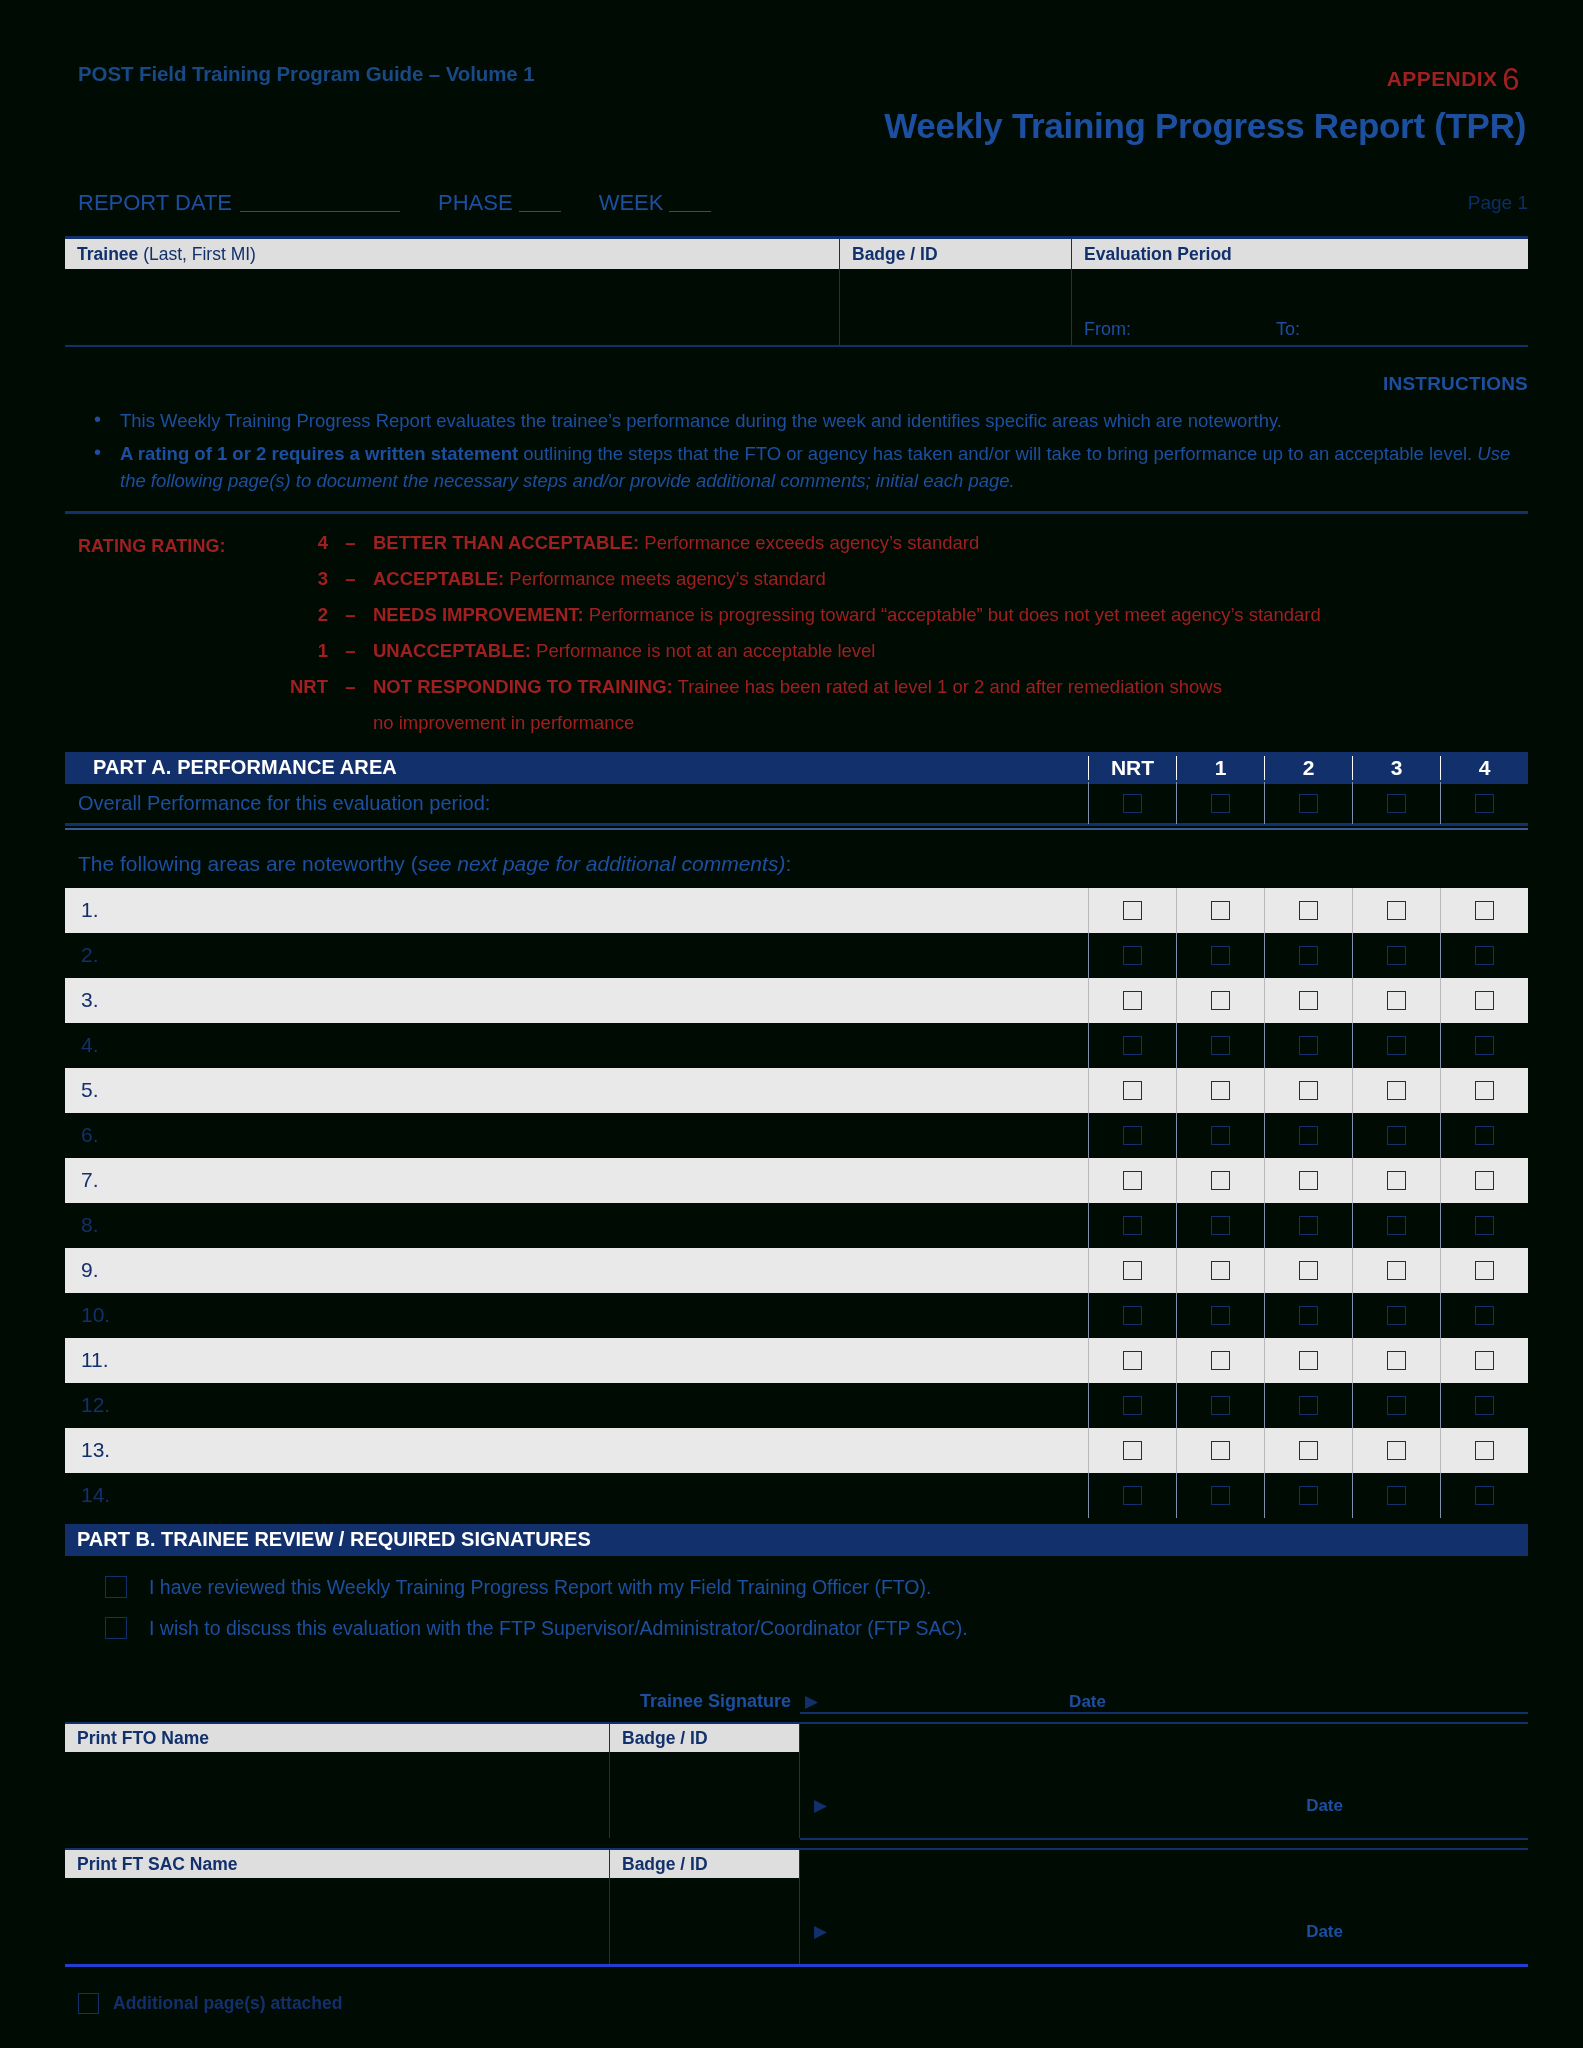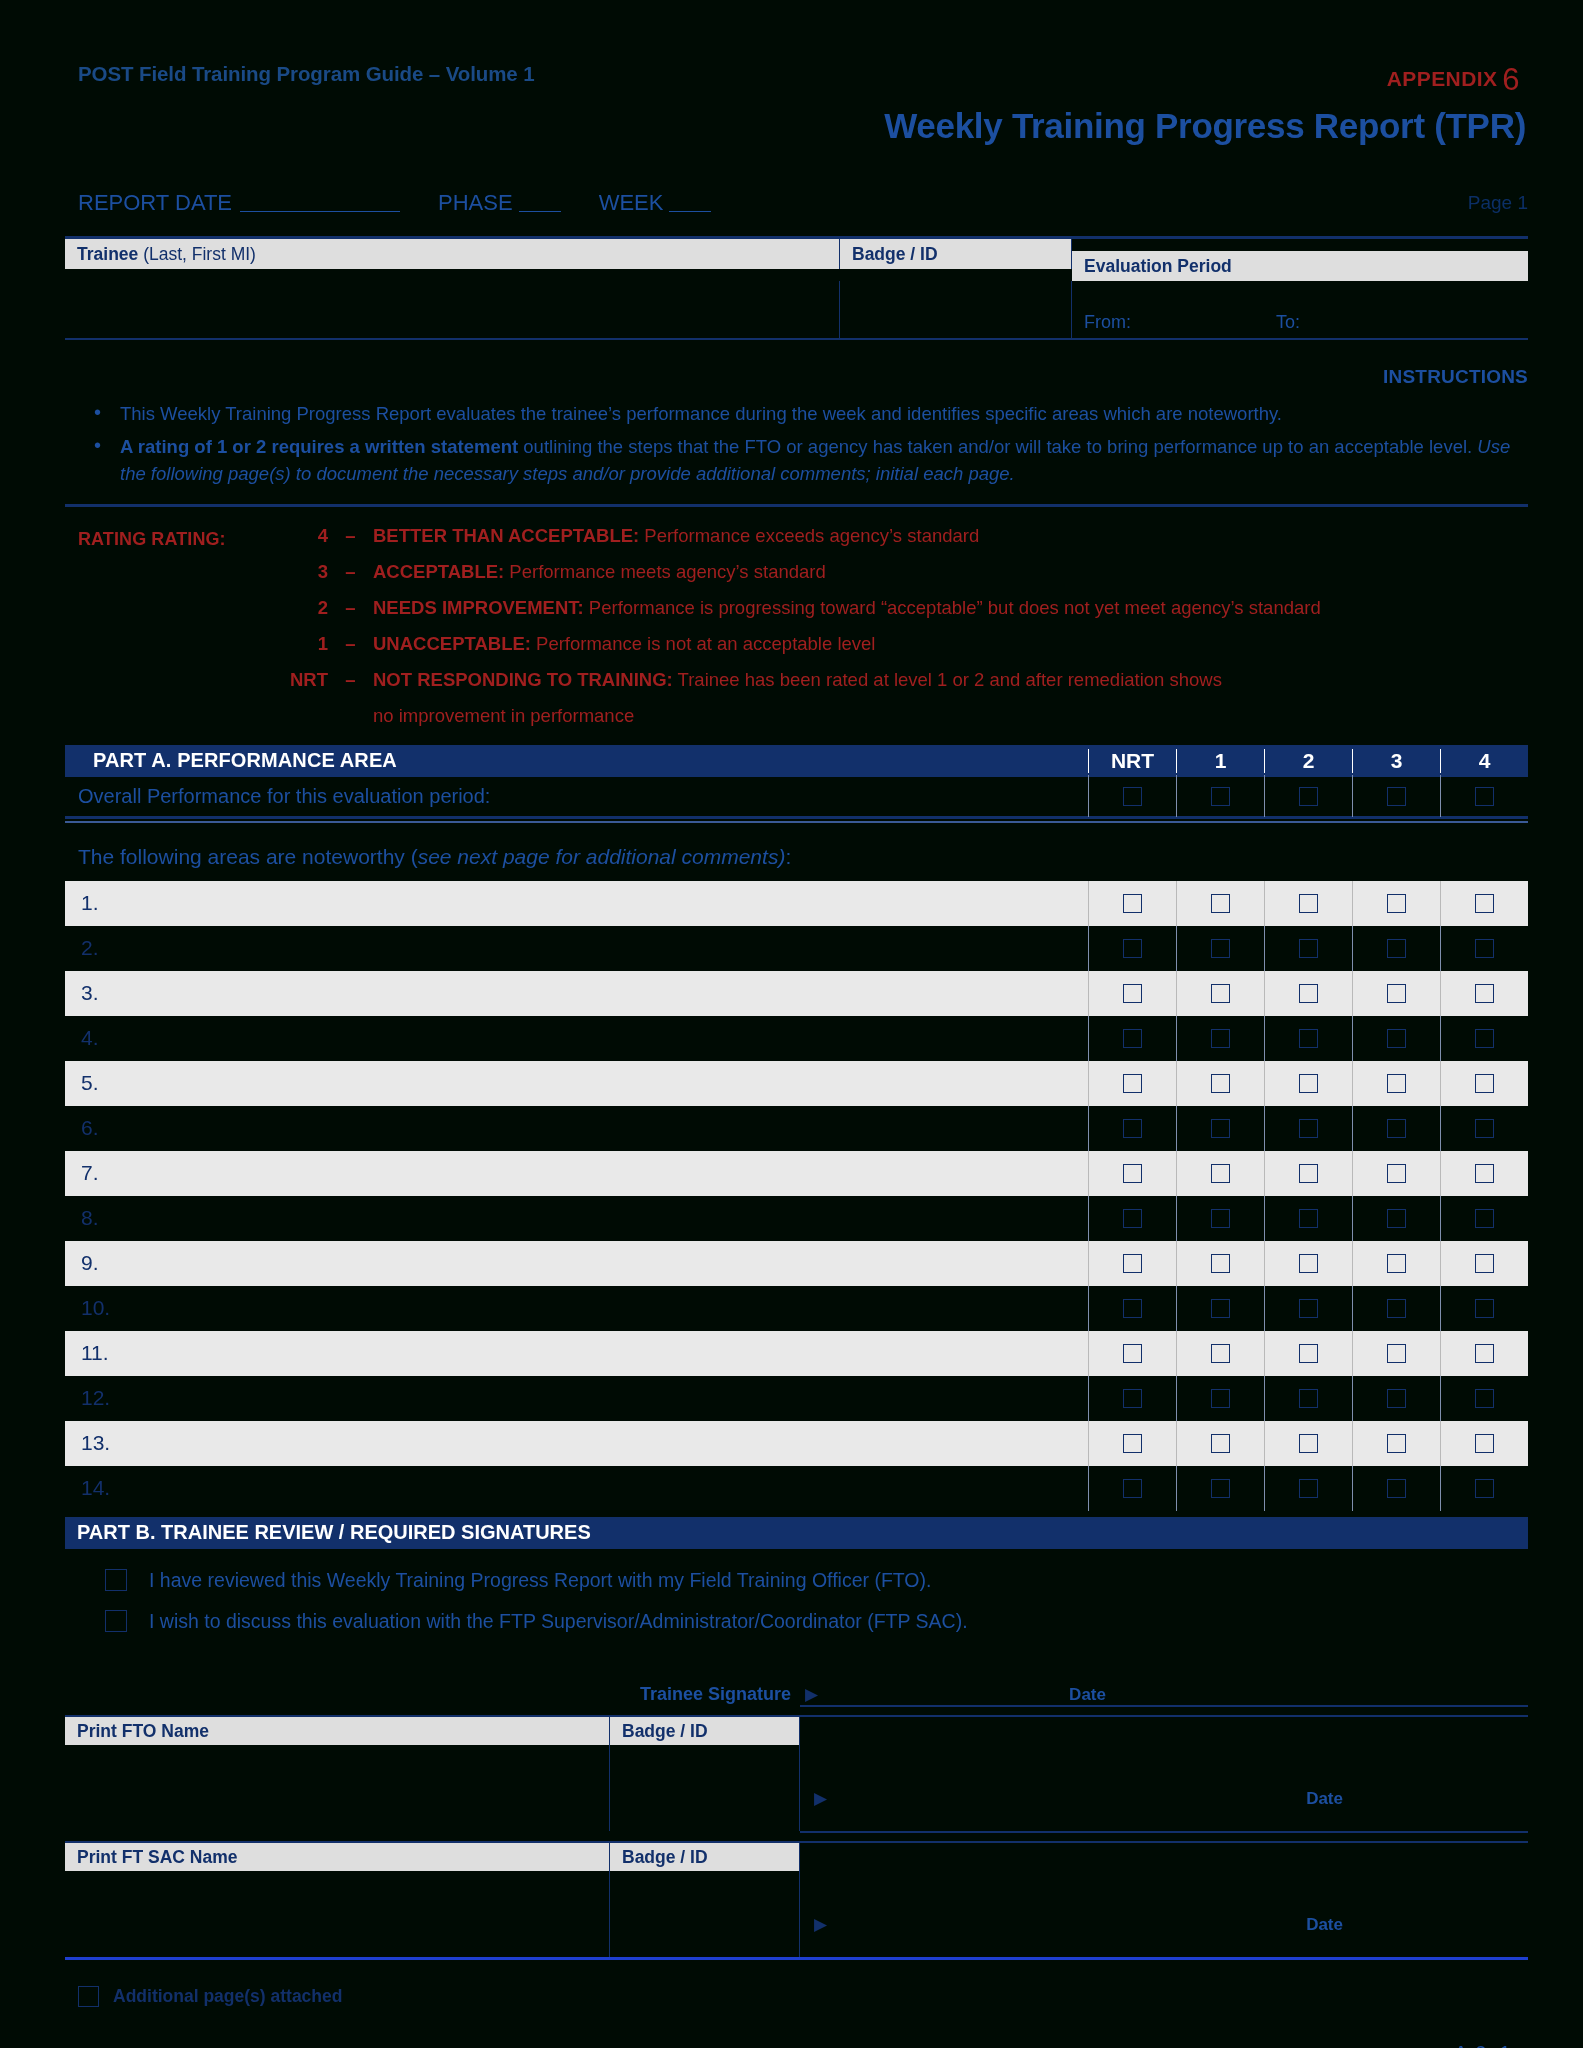--- a/index.html
+++ b/index.html
@@ -60,24 +60,24 @@
   }
   .trow { display: flex; }
   .tcell { position: relative; }
   .th {
     background: #dedede; color: #12306b;
     font-size: 17.5px; font-weight: bold;
     padding: 5px 0 5px 12px;
     border-right: 1.4px solid #12306b;
     height: 30px;
   }
-  .th:last-child { border-right: none; margin-top: 12px; }
+  .th:last-child { border-right: none; }
   .th span.reg { font-weight: normal; }
   .tbody-cell {
-    height: 57px;
+    height: 76px;
     border-right: 1.4px solid #12306b;
     position: relative;
   }
   .tbody-cell:last-child { border-right: none; }
   .c1 { width: 775px; }
   .c2 { width: 232px; }
   .c3 { flex: 1; }
   .fromto {
     position: absolute; bottom: 5px; left: 12px;
     color: #1c4fa0; font-size: 18px;

